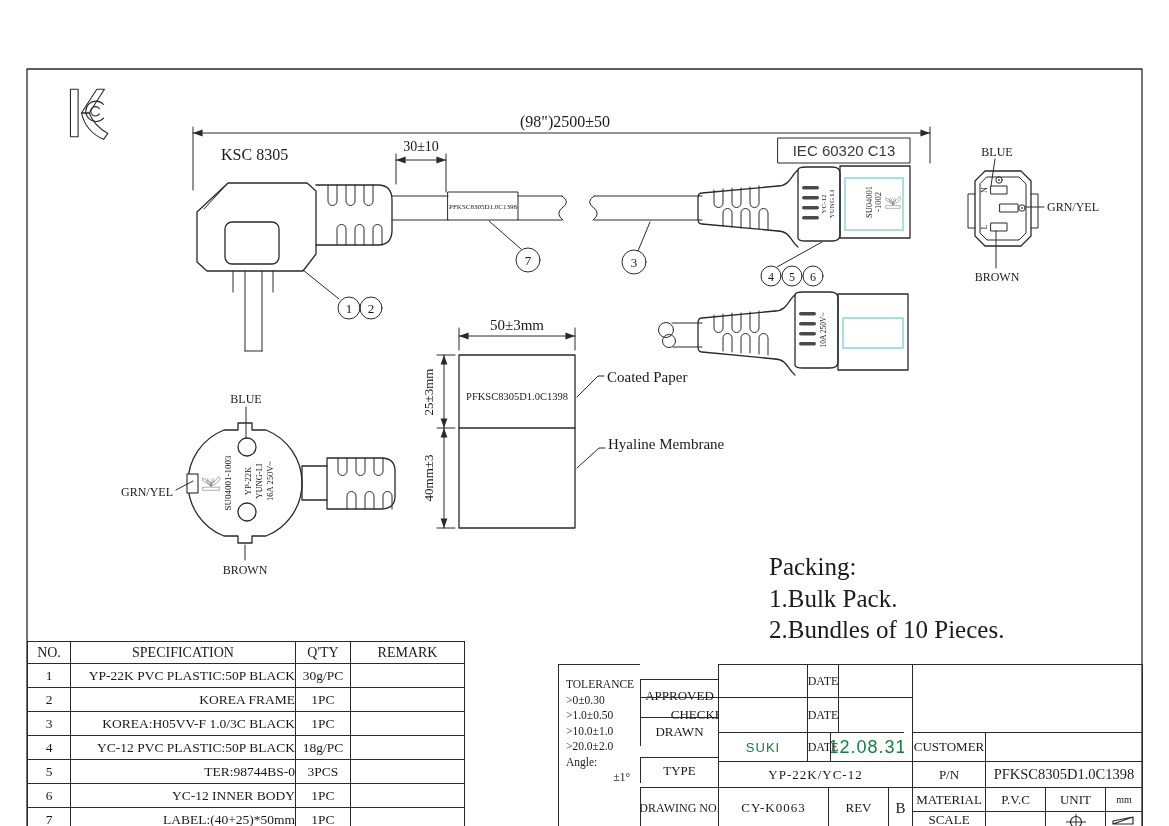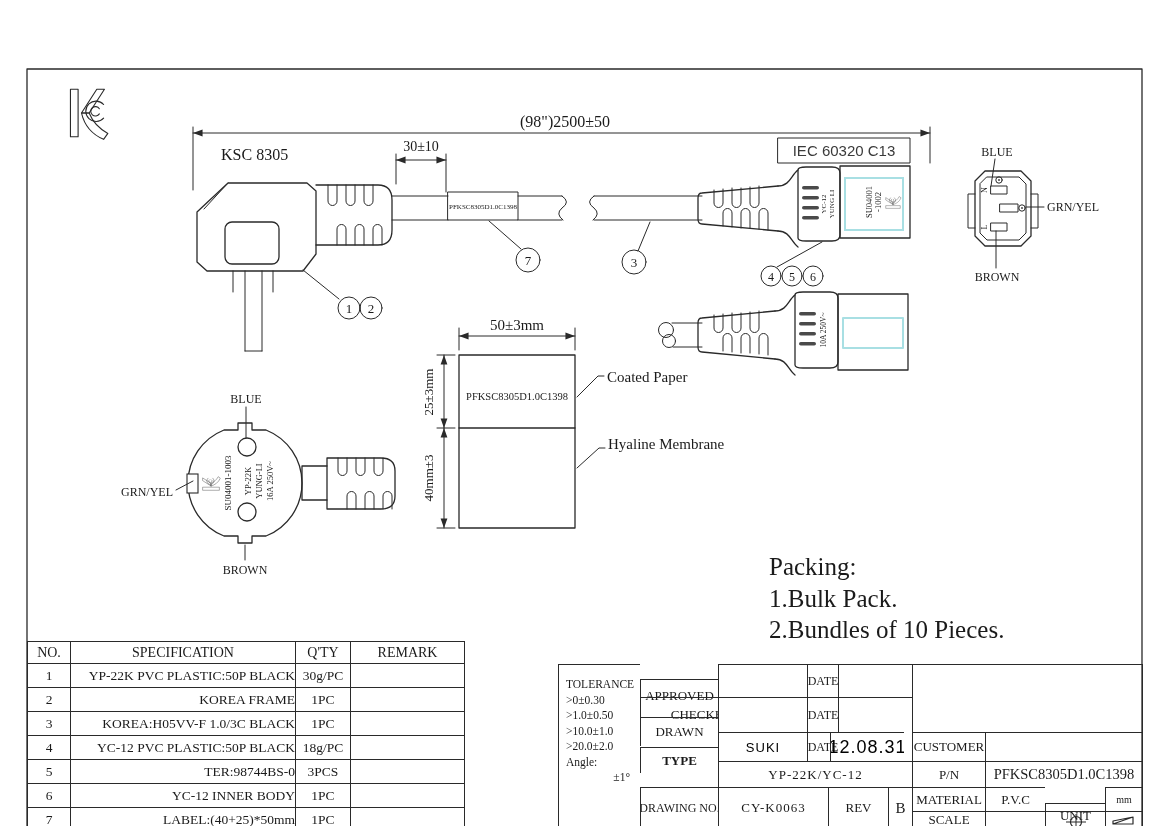--- a/index.html
+++ b/index.html
@@ -19,21 +19,21 @@
   #spec td.spec-cell{text-align:right;padding-left:14px;}
   
   #tblock{position:absolute;left:558px;top:664px;width:584px;height:164px;border-right:1.5px solid #2a2a2a;}
   #tblock .cell{position:absolute;border-left:1.5px solid #2a2a2a;border-top:1.5px solid #2a2a2a;
                 display:flex;align-items:center;justify-content:center;font-size:13px;box-sizing:border-box;
                 white-space:nowrap;overflow:hidden;}
   #tblock .tol{display:block;font-size:11.5px;line-height:15.5px;padding-top:12px;padding-left:7px;}
   #tblock .tol div{pointer-events:none;}
   #tblock .tol div:last-child{text-align:right;padding-right:10px;}
   .big-val{font-size:19px;letter-spacing:1px;}
-  .sans-val{font-family:"Liberation Sans",sans-serif;font-size:14px;letter-spacing:1px;color:#000000;}
+  .sans-val{font-family:"Liberation Sans",sans-serif;font-size:14px;letter-spacing:1px;color:#15803d;}
   
   #packing{position:absolute;left:769px;top:551px;font-size:25px;line-height:31.5px;white-space:nowrap;}
 </style>
 </head>
 <body>
 
 <div id="sheet">
 
 <svg width="1169" height="826" viewBox="0 0 1169 826" style="position:absolute;left:0;top:0;">
   <defs>
@@ -309,36 +309,36 @@
   <div class="cell" style="left:82px;top:33px;width:78px;height:35px;padding-left:44px;">CHECKED</div>
   <div class="cell" style="left:160px;top:33px;width:89px;height:35px;"></div>
   <div class="cell" style="left:249px;top:33px;width:31px;height:35px;font-size:12px;">DATE</div>
   <div class="cell" style="left:280px;top:33px;width:74px;height:35px;"></div>
 
   <div class="cell" style="left:82px;top:53px;width:78px;height:29px;text-align:center;">DRAWN</div>
   <div class="cell sans-val" style="left:160px;top:68px;width:89px;height:29px;">SUKI</div>
   <div class="cell" style="left:249px;top:68px;width:31px;height:29px;font-size:12px;">DATE</div>
   <div class="cell sans-val" style="left:272px;top:68px;width:74px;height:29px;font-size:18px;">12.08.31</div>
 
-  <div class="cell" style="left:82px;top:83px;width:78px;height:26px;font-weight:bold;">TYPE</div>
+  <div class="cell" style="left:82px;top:93px;width:78px;height:26px;">TYPE</div>
   <div class="cell big-val" style="left:160px;top:97px;width:194px;height:26px;">YP-22K/YC-12</div>
 
   <div class="cell" style="left:82px;top:123px;width:78px;height:41px;font-size:12px;">DRAWING NO.</div>
   <div class="cell big-val" style="left:160px;top:123px;width:110px;height:41px;">CY-K0063</div>
   <div class="cell" style="left:270px;top:123px;width:60px;height:41px;">REV</div>
   <div class="cell" style="left:330px;top:123px;width:24px;height:41px;font-size:15px;">B</div>
 
   <div class="cell" style="left:354px;top:0;width:230px;height:68px;"></div>
   <div class="cell" style="left:354px;top:68px;width:73px;height:29px;">CUSTOMER</div>
   <div class="cell" style="left:427px;top:68px;width:157px;height:29px;"></div>
   <div class="cell" style="left:354px;top:97px;width:73px;height:26px;">P/N</div>
   <div class="cell" style="left:427px;top:97px;width:157px;height:26px;font-size:14.5px;">PFKSC8305D1.0C1398</div>
   <div class="cell" style="left:354px;top:123px;width:73px;height:24px;">MATERIAL</div>
   <div class="cell" style="left:427px;top:123px;width:60px;height:24px;">P.V.C</div>
-  <div class="cell" style="left:487px;top:139px;width:60px;height:24px;text-align:right;">UNIT</div>
+  <div class="cell" style="left:487px;top:123px;width:60px;height:24px;text-align:right;">UNIT</div>
   <div class="cell" style="left:547px;top:123px;width:37px;height:24px;font-size:10px;">mm</div>
   <div class="cell" style="left:354px;top:147px;width:73px;height:17px;align-items:flex-start;">SCALE</div>
   <div class="cell" style="left:427px;top:147px;width:60px;height:17px;"></div>
   <div class="cell" style="left:487px;top:147px;width:60px;height:17px;align-items:flex-start;">
     <svg width="30" height="16" viewBox="0 0 30 16">
       <circle cx="15" cy="10" r="5.5" fill="none" stroke="#2a2a2a" stroke-width="1.2"></circle>
       <path d="M5,10 H25 M15,2 V16" stroke="#2a2a2a" stroke-width="1" fill="none"></path>
     </svg>
   </div>
   <div class="cell" style="left:547px;top:147px;width:37px;height:17px;align-items:flex-start;">

